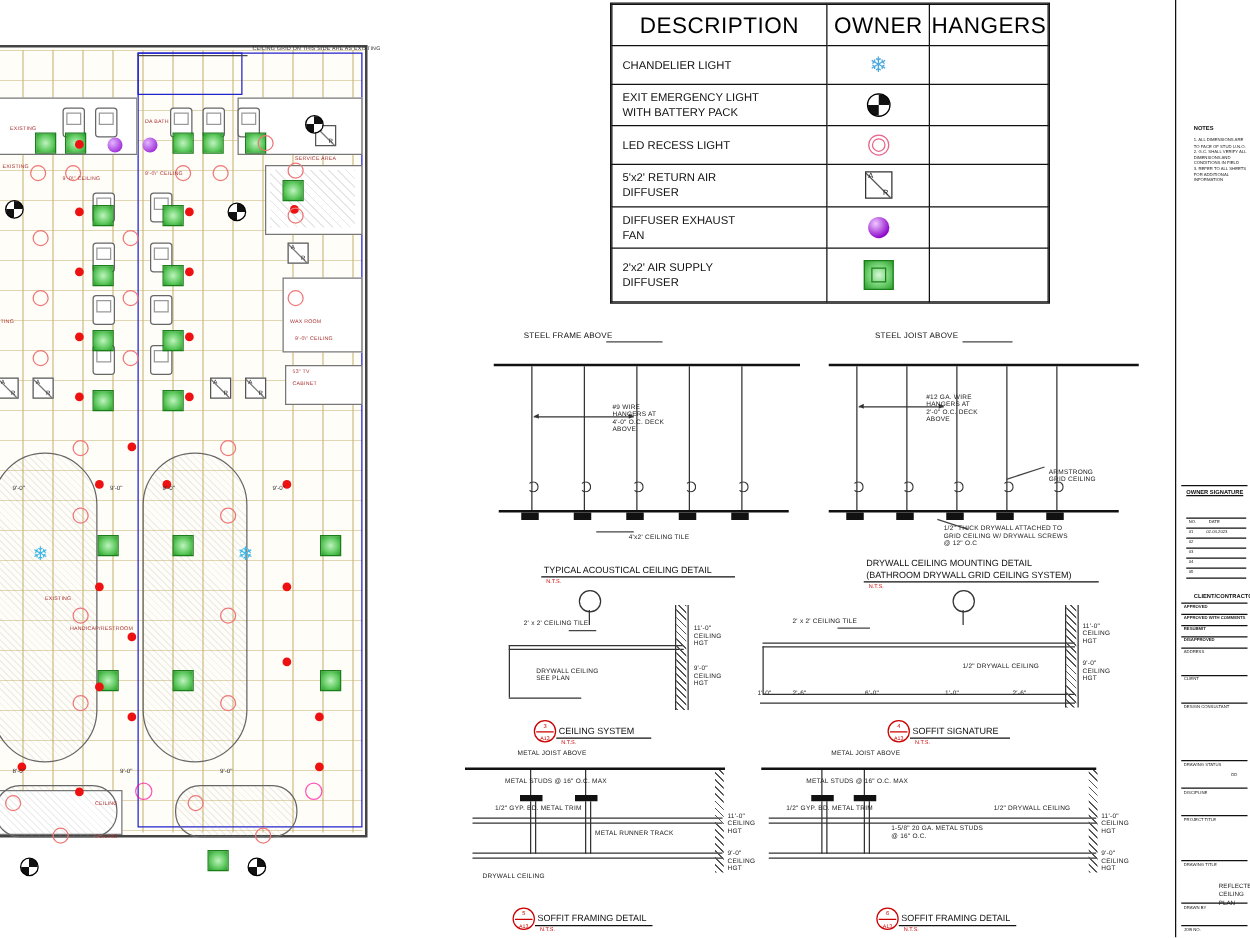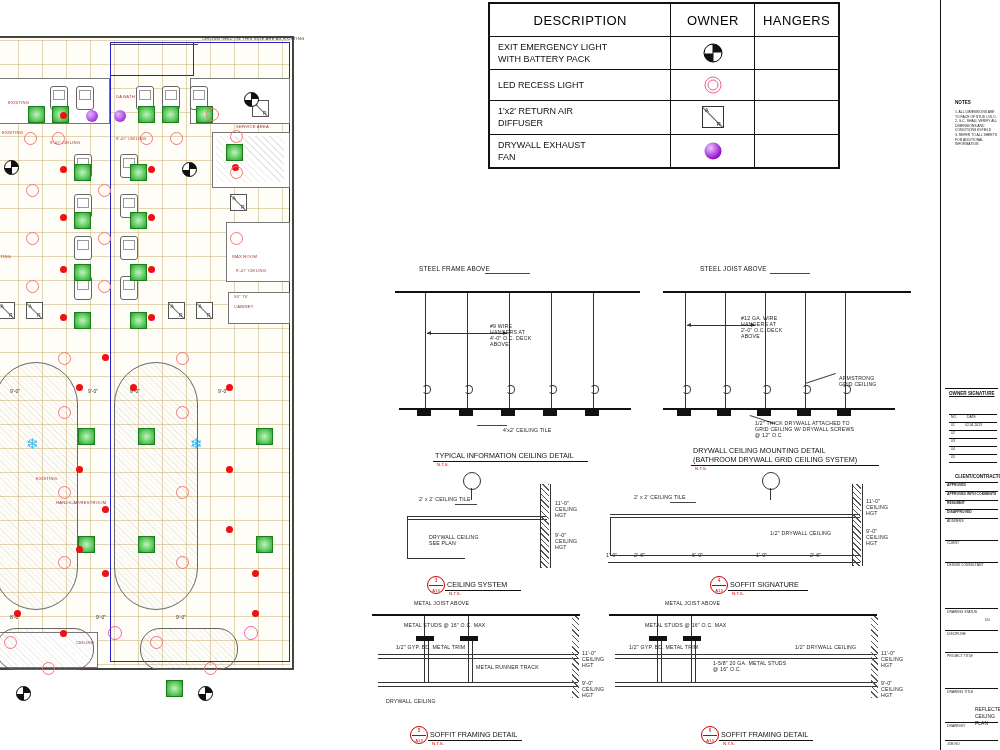--- a/index.html
+++ b/index.html
@@ -44,21 +44,21 @@
   .tinytxt.dk{color:#333;}
   .dimtxt{position:absolute;font-size:5px;color:#333;white-space:nowrap;}
   .leader{position:absolute;background:#444;height:1px;}
 
   
   #legend{position:absolute;left:488px;top:2px;width:350px;border:1.6px solid #111;background:#fff;}
   #legend .hdrow{height:34px;border-bottom:1.4px solid #111;display:flex;align-items:center;justify-content:center;}
   #legend .hdrow span{font-size:14.5px;letter-spacing:.6px;color:#111;}
   #legend table{border-collapse:collapse;width:100%;}
   #legend th,#legend td{border:1px solid #111;}
-  #legend th{height:30px;font-weight:normal;font-size:13px;letter-spacing:.4px;}
+  #legend th{height:30px;font-weight:normal;font-size:18px;letter-spacing:.4px;}
   #legend td.desc{font-size:9px;padding:4px 8px;color:#111;line-height:1.35;width:52%;}
   #legend td.sym{width:24%;height:28px;position:relative;}
   #legend td.rem{width:24%;}
   .sym-chandelier{position:absolute;left:50%;top:50%;transform:translate(-50%,-50%);font-size:17px;color:#4aa8e0;line-height:17px;}
   .sym-led{position:absolute;left:50%;top:50%;transform:translate(-50%,-50%);width:15px;height:15px;border-radius:50%;border:1.6px solid #e8648c;}
   .sym-led:after{content:"";position:absolute;left:2px;top:2px;right:2px;bottom:2px;border-radius:50%;border:1px solid #e8648c;}
   .sym-exit{position:absolute;left:50%;top:50%;transform:translate(-50%,-50%);width:17px;height:17px;border-radius:50%;border:1px solid #000;
      background:conic-gradient(#111 0 25%,#fff 0 50%,#111 0 75%,#fff 0 100%);}
   .sym-ar{position:absolute;left:50%;top:50%;transform:translate(-50%,-50%);width:20px;height:20px;border:1px solid #333;background:#fff;}
   .sym-ar:before{content:"";position:absolute;left:0;top:0;width:28px;height:1px;background:#555;transform-origin:0 0;transform:rotate(45deg);}
@@ -284,50 +284,65 @@
 
   <div id="legend">
     <table>
       <tbody>
           <tr>
         <th>DESCRIPTION</th>
         <th>OWNER</th>
         <th>HANGERS</th>
       </tr>
       <tr>
+        <td class="desc">CHANDELIER LIGHT</td>
+        <td class="sym">
+              <span class="sym-chandelier">❄</span>
+            </td>
+        <td class="rem"></td>
+      </tr>
+      <tr>
         <td class="desc" style="white-space:pre-line">EXIT EMERGENCY LIGHT
 WITH BATTERY PACK</td>
         <td class="sym">
               <span class="sym-exit"></span>
             </td>
         <td class="rem"></td>
       </tr>
       <tr>
         <td class="desc">LED RECESS  LIGHT</td>
         <td class="sym">
               <span class="sym-led"></span>
             </td>
         <td class="rem"></td>
       </tr>
       <tr>
-        <td class="desc" style="white-space:pre-line">1'x2' RETURN AIR
+        <td class="desc" style="white-space:pre-line">5'x2' RETURN AIR
 DIFFUSER</td>
         <td class="sym">
               <span class="sym-ar">
                 <i class="a">A</i>
                 <i class="r">R</i>
               </span>
             </td>
         <td class="rem"></td>
       </tr>
       <tr>
-        <td class="desc" style="white-space:pre-line">DRYWALL EXHAUST
+        <td class="desc" style="white-space:pre-line">DIFFUSER EXHAUST
 FAN</td>
         <td class="sym">
               <span class="sym-fan"></span>
+            </td>
+        <td class="rem"></td>
+      </tr>
+      <tr>
+        <td class="desc" style="white-space:pre-line;height:34px">2'x2' AIR SUPPLY
+DIFFUSER</td>
+        <td class="sym">
+              <span class="sym-supply"></span>
             </td>
         <td class="rem"></td>
       </tr>
     </tbody>
       </table>
   </div>
 
   <div class="detail" style="left:385px;top:265px;width:255px;height:205px;">
     <div class="dlbl" style="left:34px;top:0px;">STEEL FRAME ABOVE</div>
     <div class="leader" style="left:100px;top:8px;width:45px;"></div>
@@ -348,21 +363,21 @@
     <div class="blk" style="left:116px;top:145px;width:14px;height:6px;"></div>
     <div class="blk" style="left:158px;top:145px;width:14px;height:6px;"></div>
     <div class="blk" style="left:200px;top:145px;width:14px;height:6px;"></div>
     <div class="dimline" style="left:42px;top:68px;width:80px;"></div>
     <div class="dlbl sm" style="left:105px;top:58px;white-space:pre-line;width:78px;">#9 WIRE
 HANGERS AT
 4'-0" O.C. DECK
 ABOVE</div>
     <div class="leader" style="left:92px;top:160px;width:30px;"></div>
     <div class="dlbl sm" style="left:118px;top:162px;">4'x2' CEILING TILE</div>
-    <div class="dtitle" style="left:50px;top:186px;">TYPICAL INFORMATION CEILING DETAIL</div>
+    <div class="dtitle" style="left:50px;top:186px;">TYPICAL ACOUSTICAL CEILING DETAIL</div>
     <div class="hline" style="left:48px;top:196px;width:155px;background:#111;"></div>
     <div class="dscale" style="left:52px;top:197px;">N.T.S.</div>
   </div>
 
   <div class="detail" style="left:655px;top:265px;width:265px;height:205px;">
     <div class="dlbl" style="left:45px;top:0px;">STEEL JOIST ABOVE</div>
     <div class="leader" style="left:115px;top:8px;width:40px;"></div>
     <div class="hline thick" style="left:8px;top:26px;width:248px;height:2px;"></div>
     <div class="hangerwire" style="left:30px;top:28px;height:115px;"></div>
     <div class="hangerwire" style="left:70px;top:28px;height:115px;"></div>

